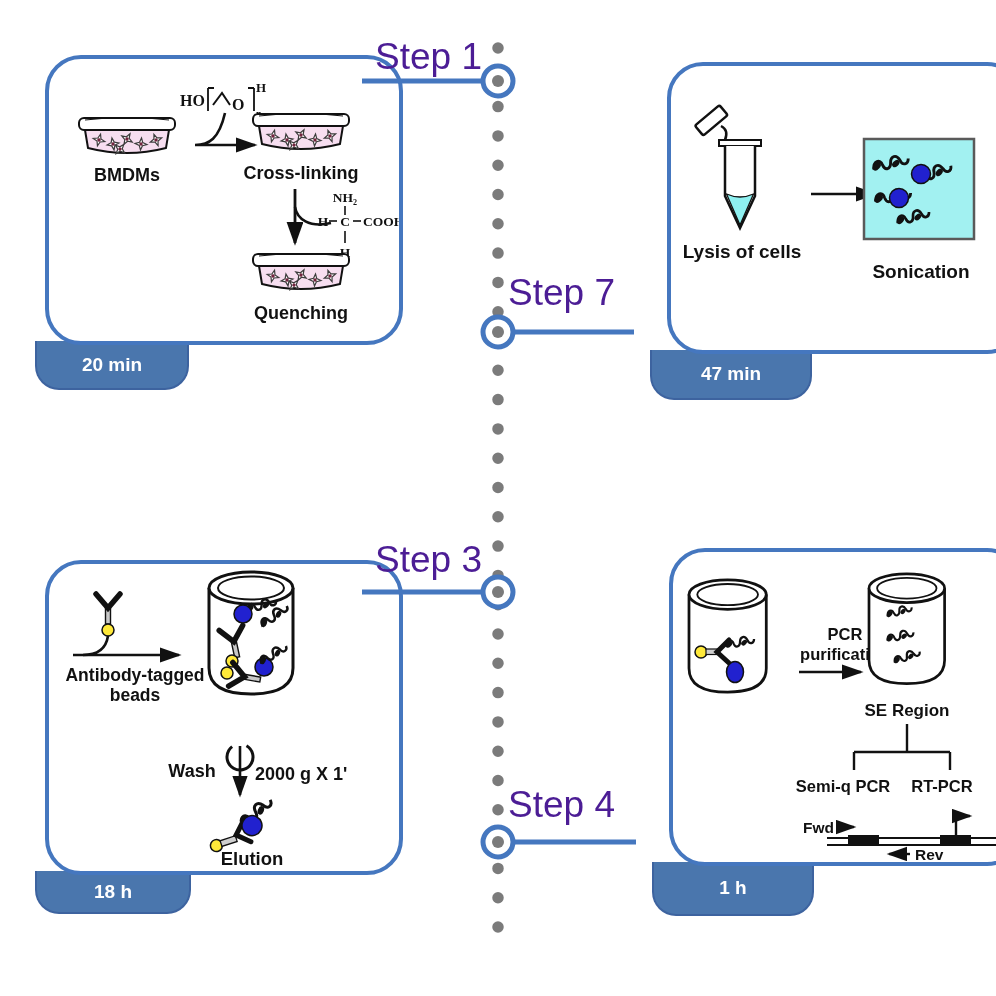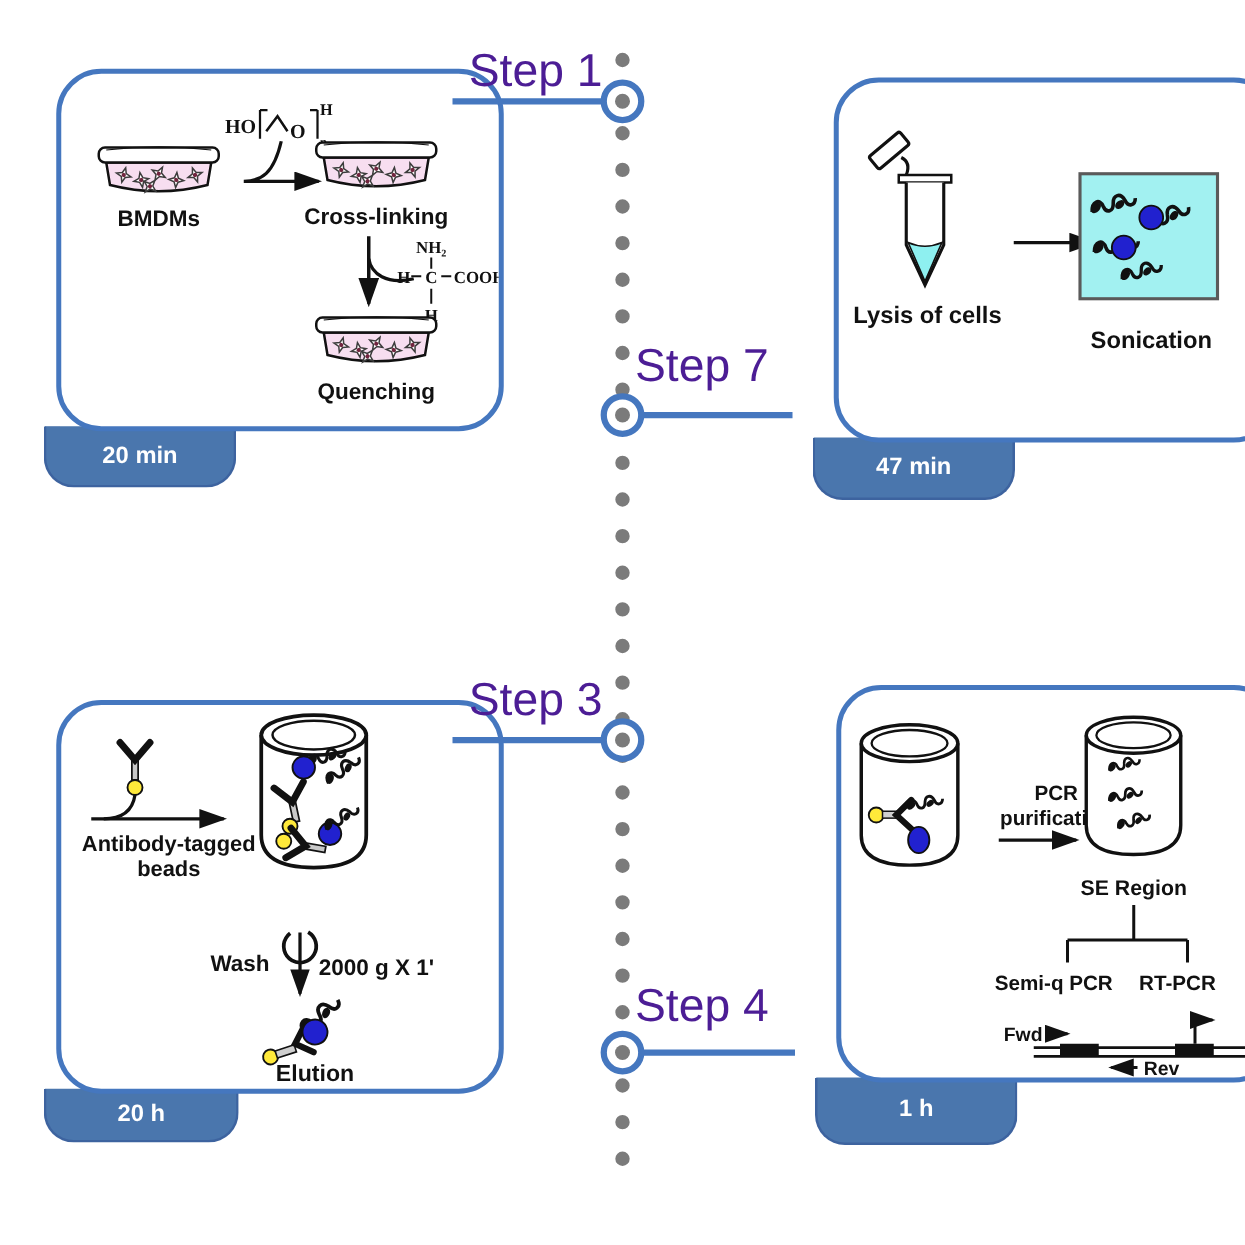--- a/index.html
+++ b/index.html
@@ -85,21 +85,21 @@
     </g>
   </svg>
 
   <div class="step-label right" style="left:330px;top:36px;width:152px;">Step 1</div>
   <div class="step-label" style="left:508px;top:272px;">Step 7</div>
   <div class="step-label right" style="left:330px;top:539px;width:152px;">Step 3</div>
   <div class="step-label" style="left:508px;top:784px;">Step 4</div>
 
   <div class="badge" style="left:35px;top:341px;width:150px;height:47px;">20 min</div>
   <div class="badge" style="left:650px;top:350px;width:158px;height:48px;">47 min</div>
-  <div class="badge" style="left:35px;top:871px;width:152px;height:41px;">20 h</div>
+  <div class="badge" style="left:35px;top:871px;width:152px;height:41px;">18 h</div>
   <div class="badge" style="left:652px;top:862px;width:158px;height:52px;">1 h</div>
 
   <div class="panel" style="left:8px;top:55px;width:350px;height:282px;">
     <svg width="350" height="282" viewBox="0 0 350 282">
 
       <g>
         <text class="serif" x="131" y="47" font-size="16">HO</text>
         <path d="M159,29 h6 M159,29 v23" stroke="#111" stroke-width="1.8" fill="none"></path>
         <path d="M164,46 L173,34 L181,46" stroke="#111" stroke-width="2" fill="none"></path>
         <text class="serif" x="183" y="51" font-size="16">O</text>

